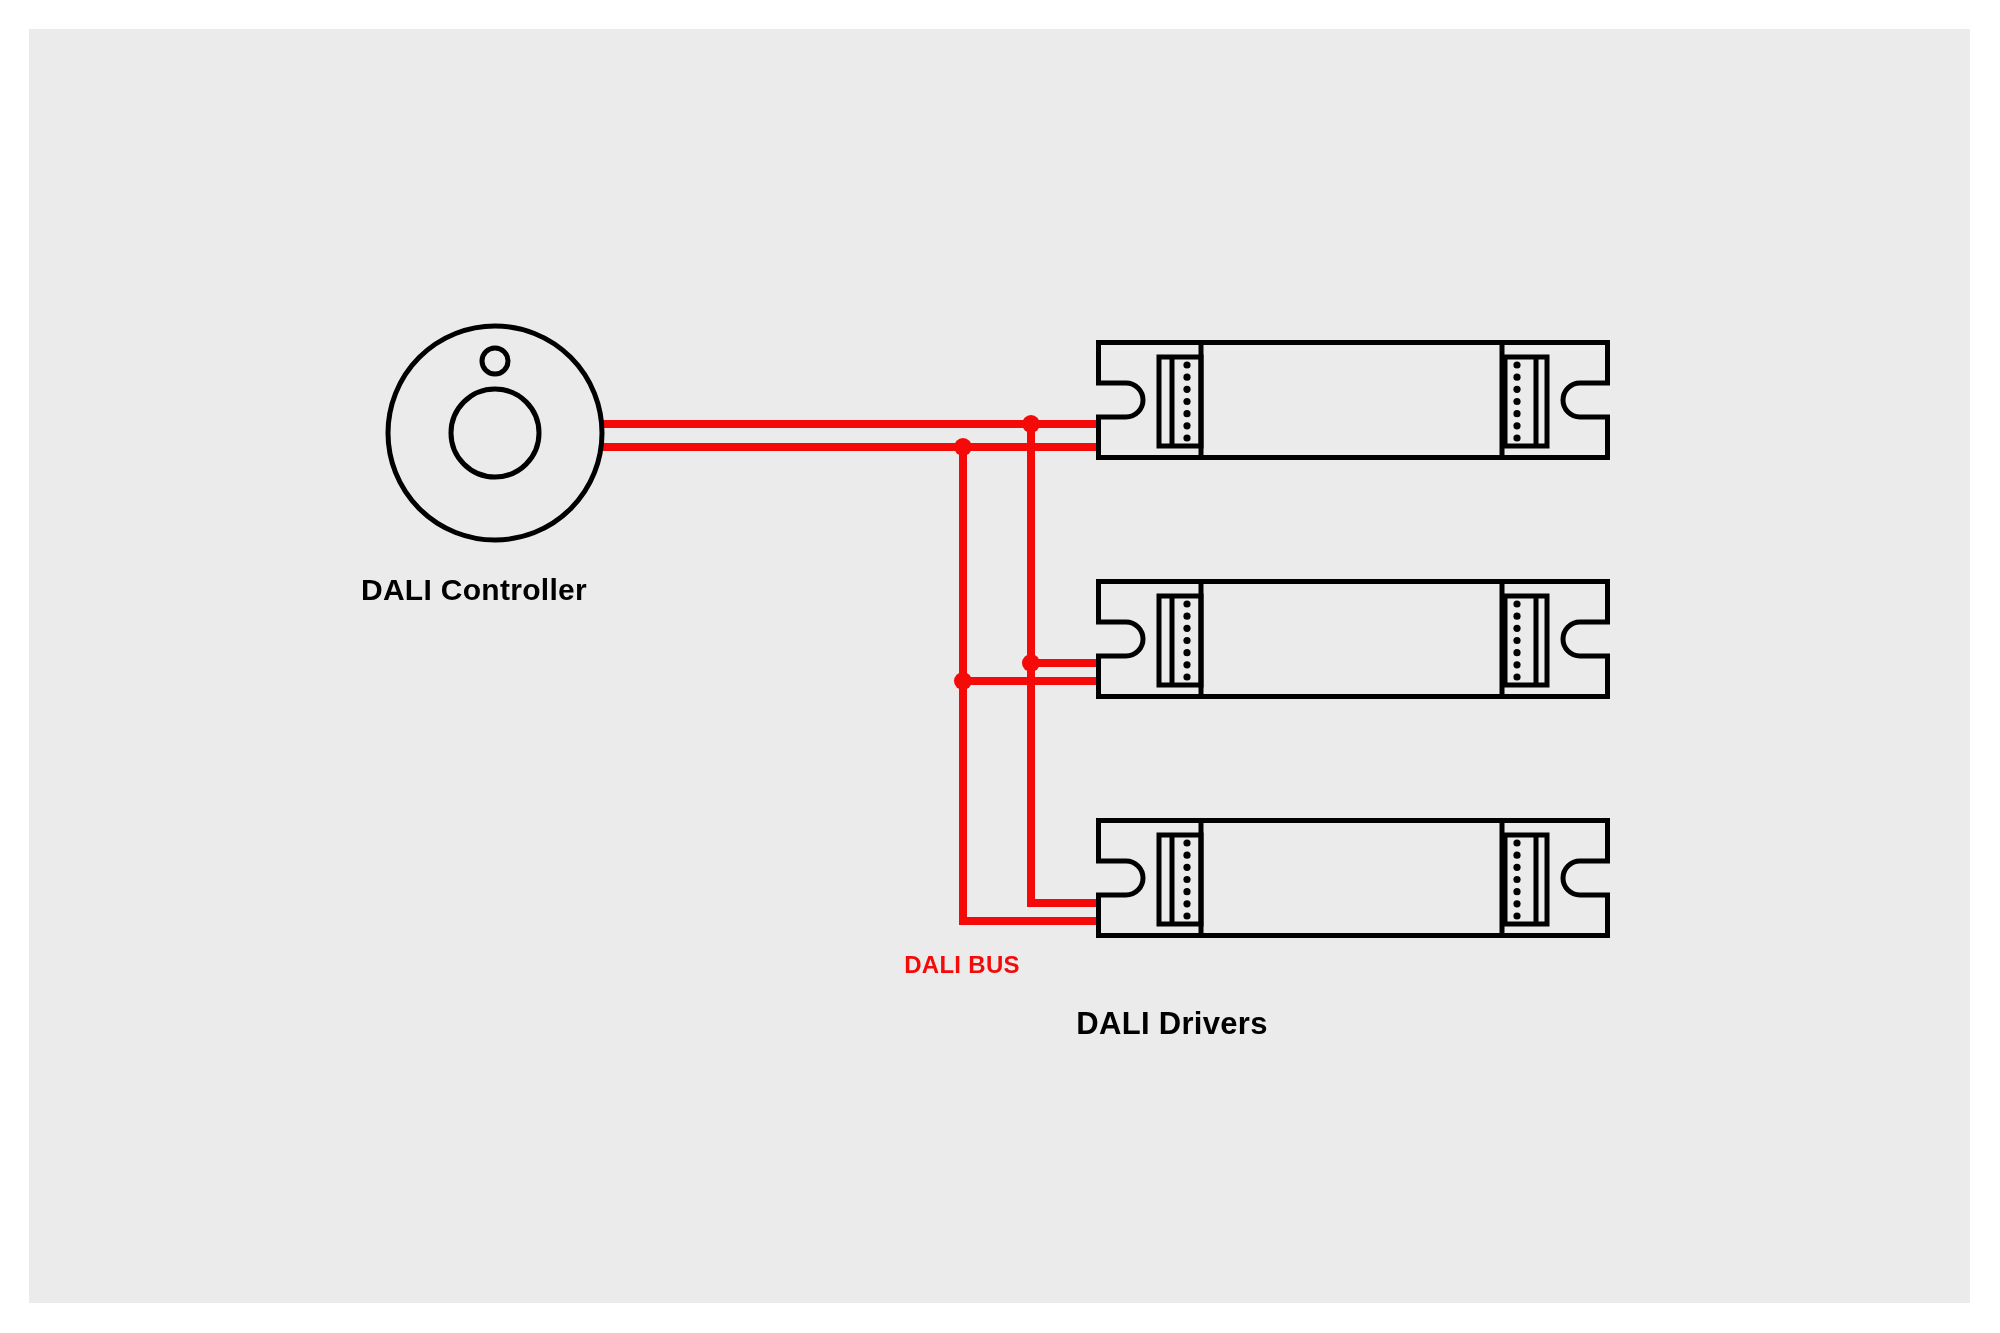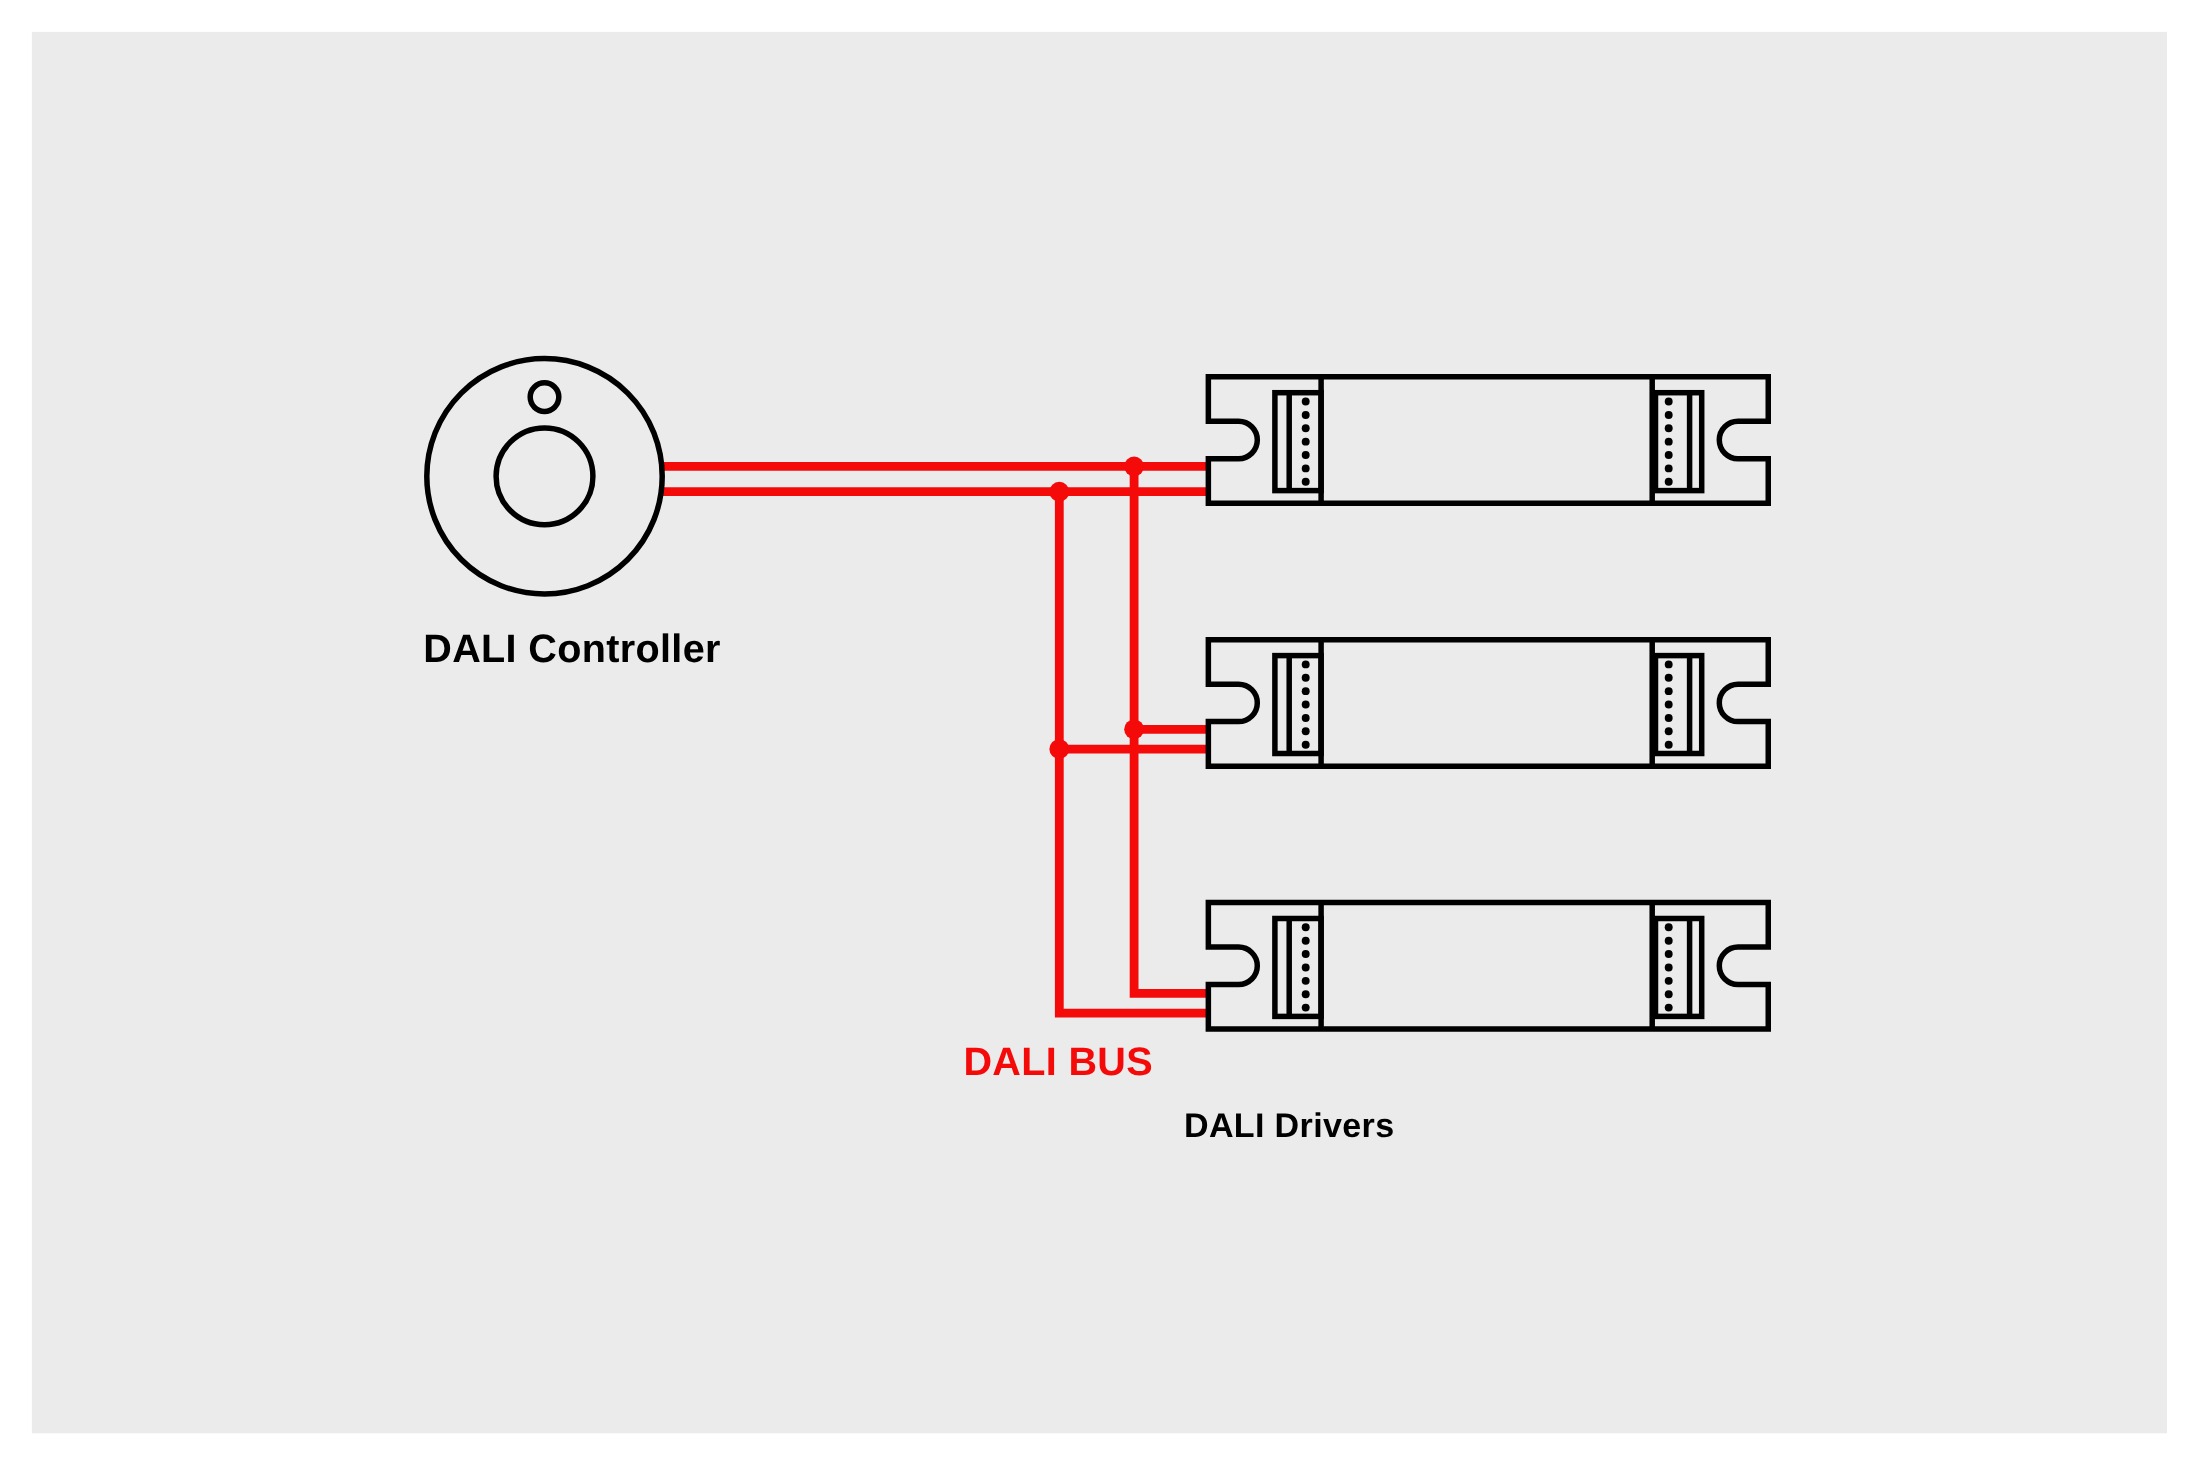--- a/index.html
+++ b/index.html
@@ -118,16 +118,16 @@
       <circle class="outline" cx="495" cy="433" r="107"></circle>
       <circle class="thin" cx="495" cy="361" r="13"></circle>
       <circle class="thin" cx="495" cy="433" r="44"></circle>
     </g>
 
     <use href="#driver-symbol" x="1096" y="340"></use>
     <use href="#driver-symbol" x="1096" y="579"></use>
     <use href="#driver-symbol" x="1096" y="818"></use>
   </svg>
 
-  <div class="label" style="left:520px; top:590px; font-size:36px;">DALI Controller</div>
-  <div class="label red" style="left:962px; top:965px; font-size:36px;">DALI BUS</div>
+  <div class="label" style="left:474px; top:590px; font-size:30px;">DALI Controller</div>
+  <div class="label red" style="left:962px; top:965px; font-size:24px;">DALI BUS</div>
   <div class="label" style="left:1172px; top:1024px; font-size:31px;">DALI Drivers</div>
 </div>
 
 </body></html>

